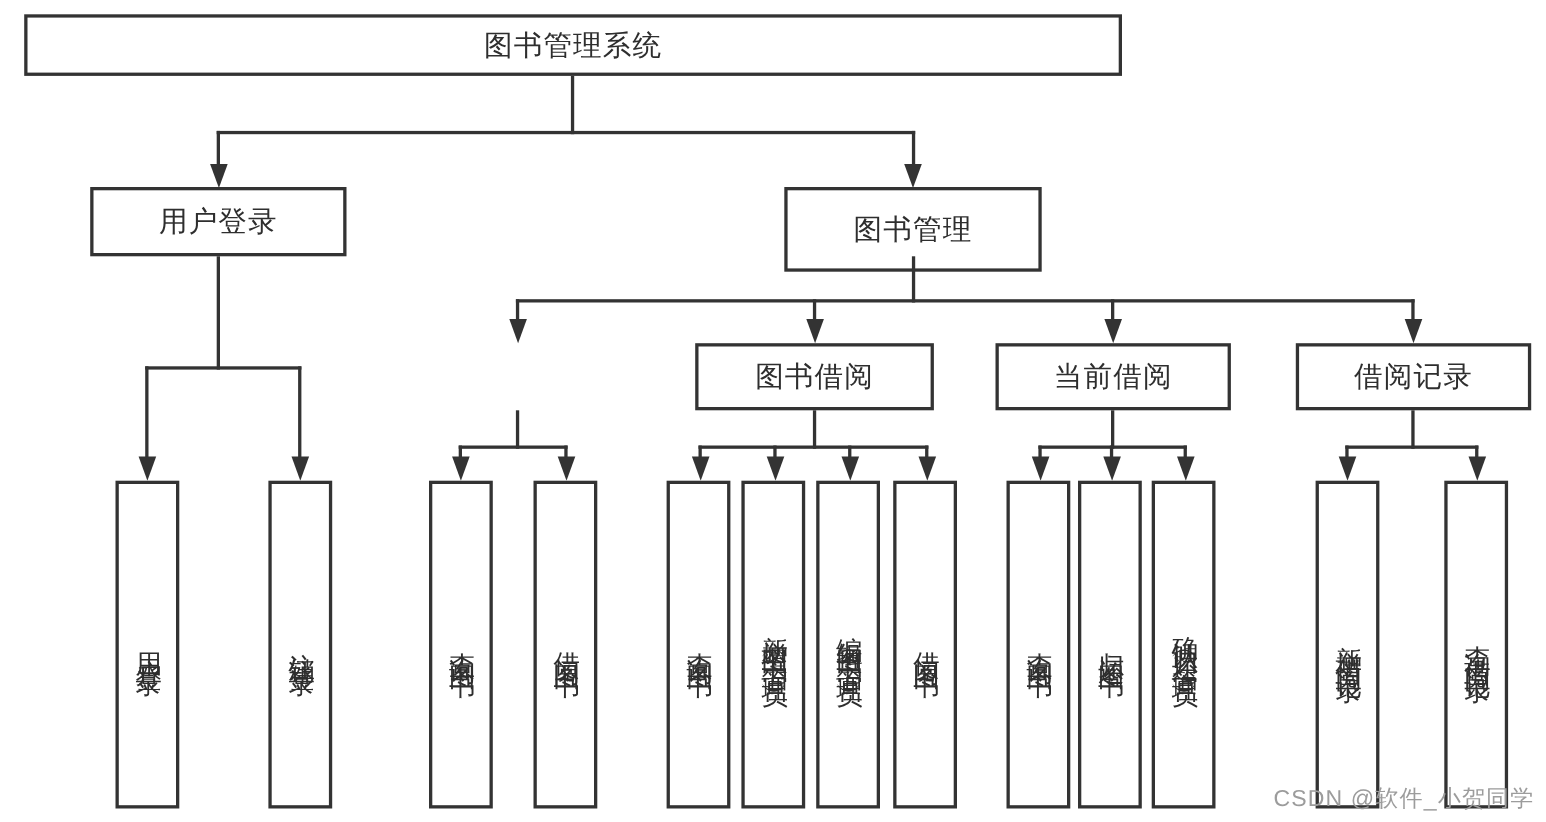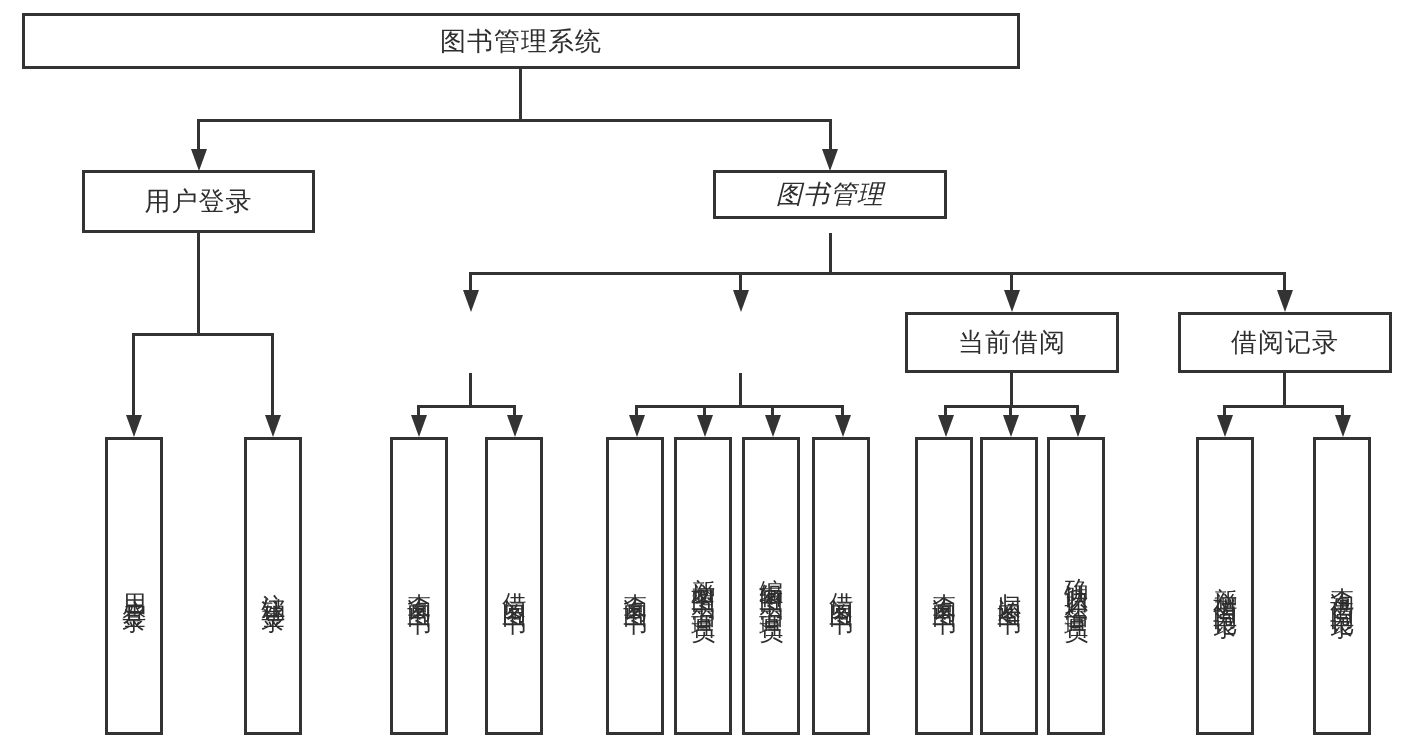--- a/index.html
+++ b/index.html
@@ -62,21 +62,21 @@
   <div class="vline" style="left:519px;top:69px;height:53px;"></div>
   <div class="hline" style="left:197px;top:119px;width:635px;"></div>
   <div class="vline" style="left:197px;top:119px;height:32px;"></div>
   <div class="ahead" style="left:191px;top:149px;"></div>
   <div class="vline" style="left:829px;top:119px;height:32px;"></div>
   <div class="ahead" style="left:822px;top:149px;"></div>
 
   <div class="node h" style="left:82px;top:170px;width:233px;height:63px;">
     <span>用户登录</span>
   </div>
-  <div class="node h" style="left:713px;top:170px;width:234px;height:49px;font-style:italic;">
+  <div class="node h" style="left:713px;top:170px;width:234px;height:77px;">
     <span>图书管理</span>
   </div>
 
   <div class="vline" style="left:197px;top:233px;height:103px;"></div>
   <div class="hline" style="left:132px;top:333px;width:142px;"></div>
   <div class="vline" style="left:132px;top:333px;height:84px;"></div>
   <div class="ahead" style="left:126px;top:415px;"></div>
   <div class="vline" style="left:271px;top:333px;height:84px;"></div>
   <div class="ahead" style="left:265px;top:415px;"></div>
 
@@ -84,20 +84,23 @@
   <div class="hline" style="left:469px;top:272px;width:817px;"></div>
   <div class="vline" style="left:469px;top:272px;height:20px;"></div>
   <div class="ahead" style="left:463px;top:290px;"></div>
   <div class="vline" style="left:739px;top:272px;height:20px;"></div>
   <div class="ahead" style="left:733px;top:290px;"></div>
   <div class="vline" style="left:1010px;top:272px;height:20px;"></div>
   <div class="ahead" style="left:1004px;top:290px;"></div>
   <div class="vline" style="left:1283px;top:272px;height:20px;"></div>
   <div class="ahead" style="left:1277px;top:290px;"></div>
 
+  <div class="node h" style="left:632px;top:312px;width:217px;height:61px;">
+    <span>图书借阅</span>
+  </div>
   <div class="node h" style="left:1178px;top:312px;width:214px;height:61px;">
     <span>借阅记录</span>
   </div>
   <div class="node h" style="left:905px;top:312px;width:214px;height:61px;">
     <span>当前借阅</span>
   </div>
 
   <div class="vline" style="left:469px;top:373px;height:35px;"></div>
   <div class="hline" style="left:417px;top:405px;width:99px;"></div>
   <div class="vline" style="left:417px;top:405px;height:12px;"></div>
@@ -169,14 +172,15 @@
     <span class="vtext">确认归还（管理员）</span>
   </div>
 
   <div class="node v" style="left:1196px;top:437px;width:58px;height:298px;">
     <span class="vtext">新增借阅记录</span>
   </div>
   <div class="node v" style="left:1313px;top:437px;width:58px;height:298px;">
     <span class="vtext">查询借阅记录</span>
   </div>
 
+  <div class="watermark">CSDN @软件_小贺同学</div>
 
 </div>
 
 </body></html>

